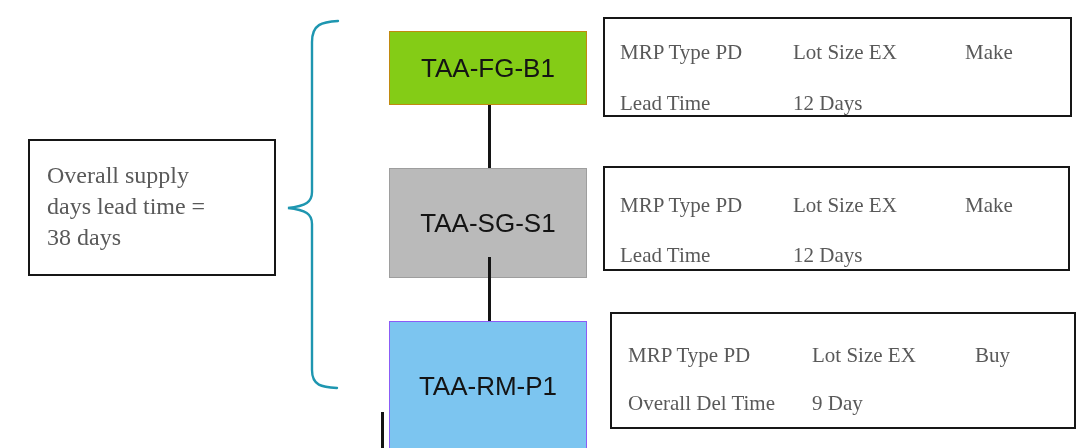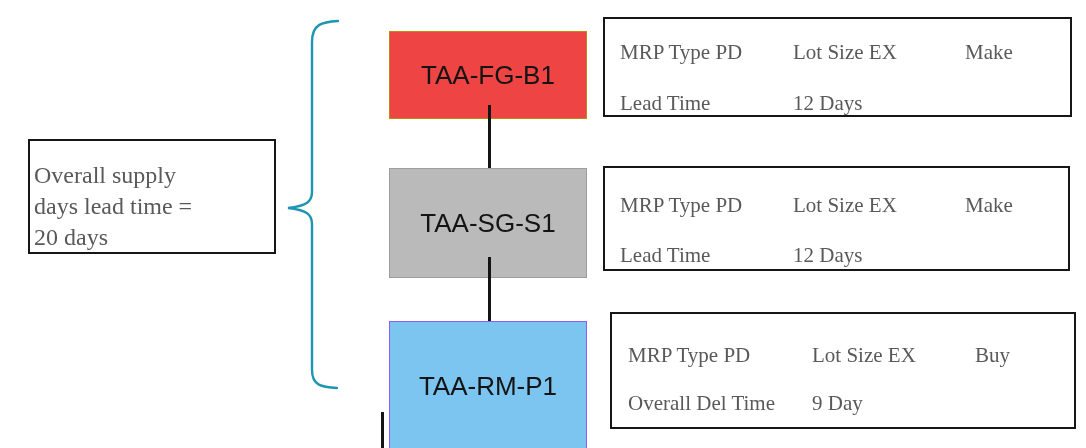--- a/index.html
+++ b/index.html
@@ -9,24 +9,24 @@
     height: 448px;
     background: #ffffff;
     overflow: hidden;
     font-family: "Liberation Serif", serif;
   }
 
   
   .summary-box {
     position: absolute;
     left: 28px; top: 139px;
-    width: 248px; height: 115px;
+    width: 248px; height: 137px;
     box-sizing: border-box;
     border: 2px solid #161616;
-    padding: 19px 0 0 4px;
+    padding: 19px 0 0 17px;
     background: #ffffff;
   }
   .summary-line {
     font-family: "Liberation Serif", serif;
     font-size: 24px;
     line-height: 31px;
     color: #595959;
     white-space: nowrap;
   }
 
@@ -42,21 +42,21 @@
     display: flex;
     flex-direction: column;
     align-items: center;
     justify-content: center;
     text-align: center;
     font-family: "Liberation Sans", sans-serif;
     font-size: 26px;
     line-height: 34px;
     color: #141414;
   }
-  .node-fert { top: 31px;  height: 88px;  background: #ef4444; border: 1px solid #C08A10; }
+  .node-fert { top: 31px;  height: 74px;  background: #84cc16; border: 1px solid #C08A10; }
   .node-halb { top: 168px; height: 110px;  background: #BABABA; border: 1px solid #9E9E9E; }
   .node-roh  { top: 321px; height: 129px; background: #7CC5F0; border: 1px solid #8b5cf6; }
 
   
   .connector { position: absolute; left: 488px; width: 3px; background: #141414; }
   .connector-1 { top: 105px; height: 63px; }
   .connector-2 { top: 257px; height: 64px; }
 
   
   .stray-line { position: absolute; left: 381px; top: 412px; width: 3px; height: 36px; background: #141414; }
@@ -88,21 +88,21 @@
   .info-box-3 .row1 { top: 29px; }  .info-box-3 .row2 { top: 77px; }
 </style>
 </head>
 <body>
 
 <div class="canvas">
 
   <div class="summary-box">
     <div class="summary-line">Overall supply</div>
     <div class="summary-line">days lead time =</div>
-    <div class="summary-line">20 days</div>
+    <div class="summary-line">38 days</div>
   </div>
 
   <svg class="brace-svg" viewBox="280 12 64 384">
     <path d="M 338 21 C 322 22, 312 24, 312 42
              L 312 192
              C 312 202, 306 206, 288 208
              C 306 210, 312 214, 312 224
              L 312 370
              C 312 386, 322 387, 337 388" fill="none" stroke="#1E96B0" stroke-width="2.4" stroke-linecap="round"></path>
   </svg>

